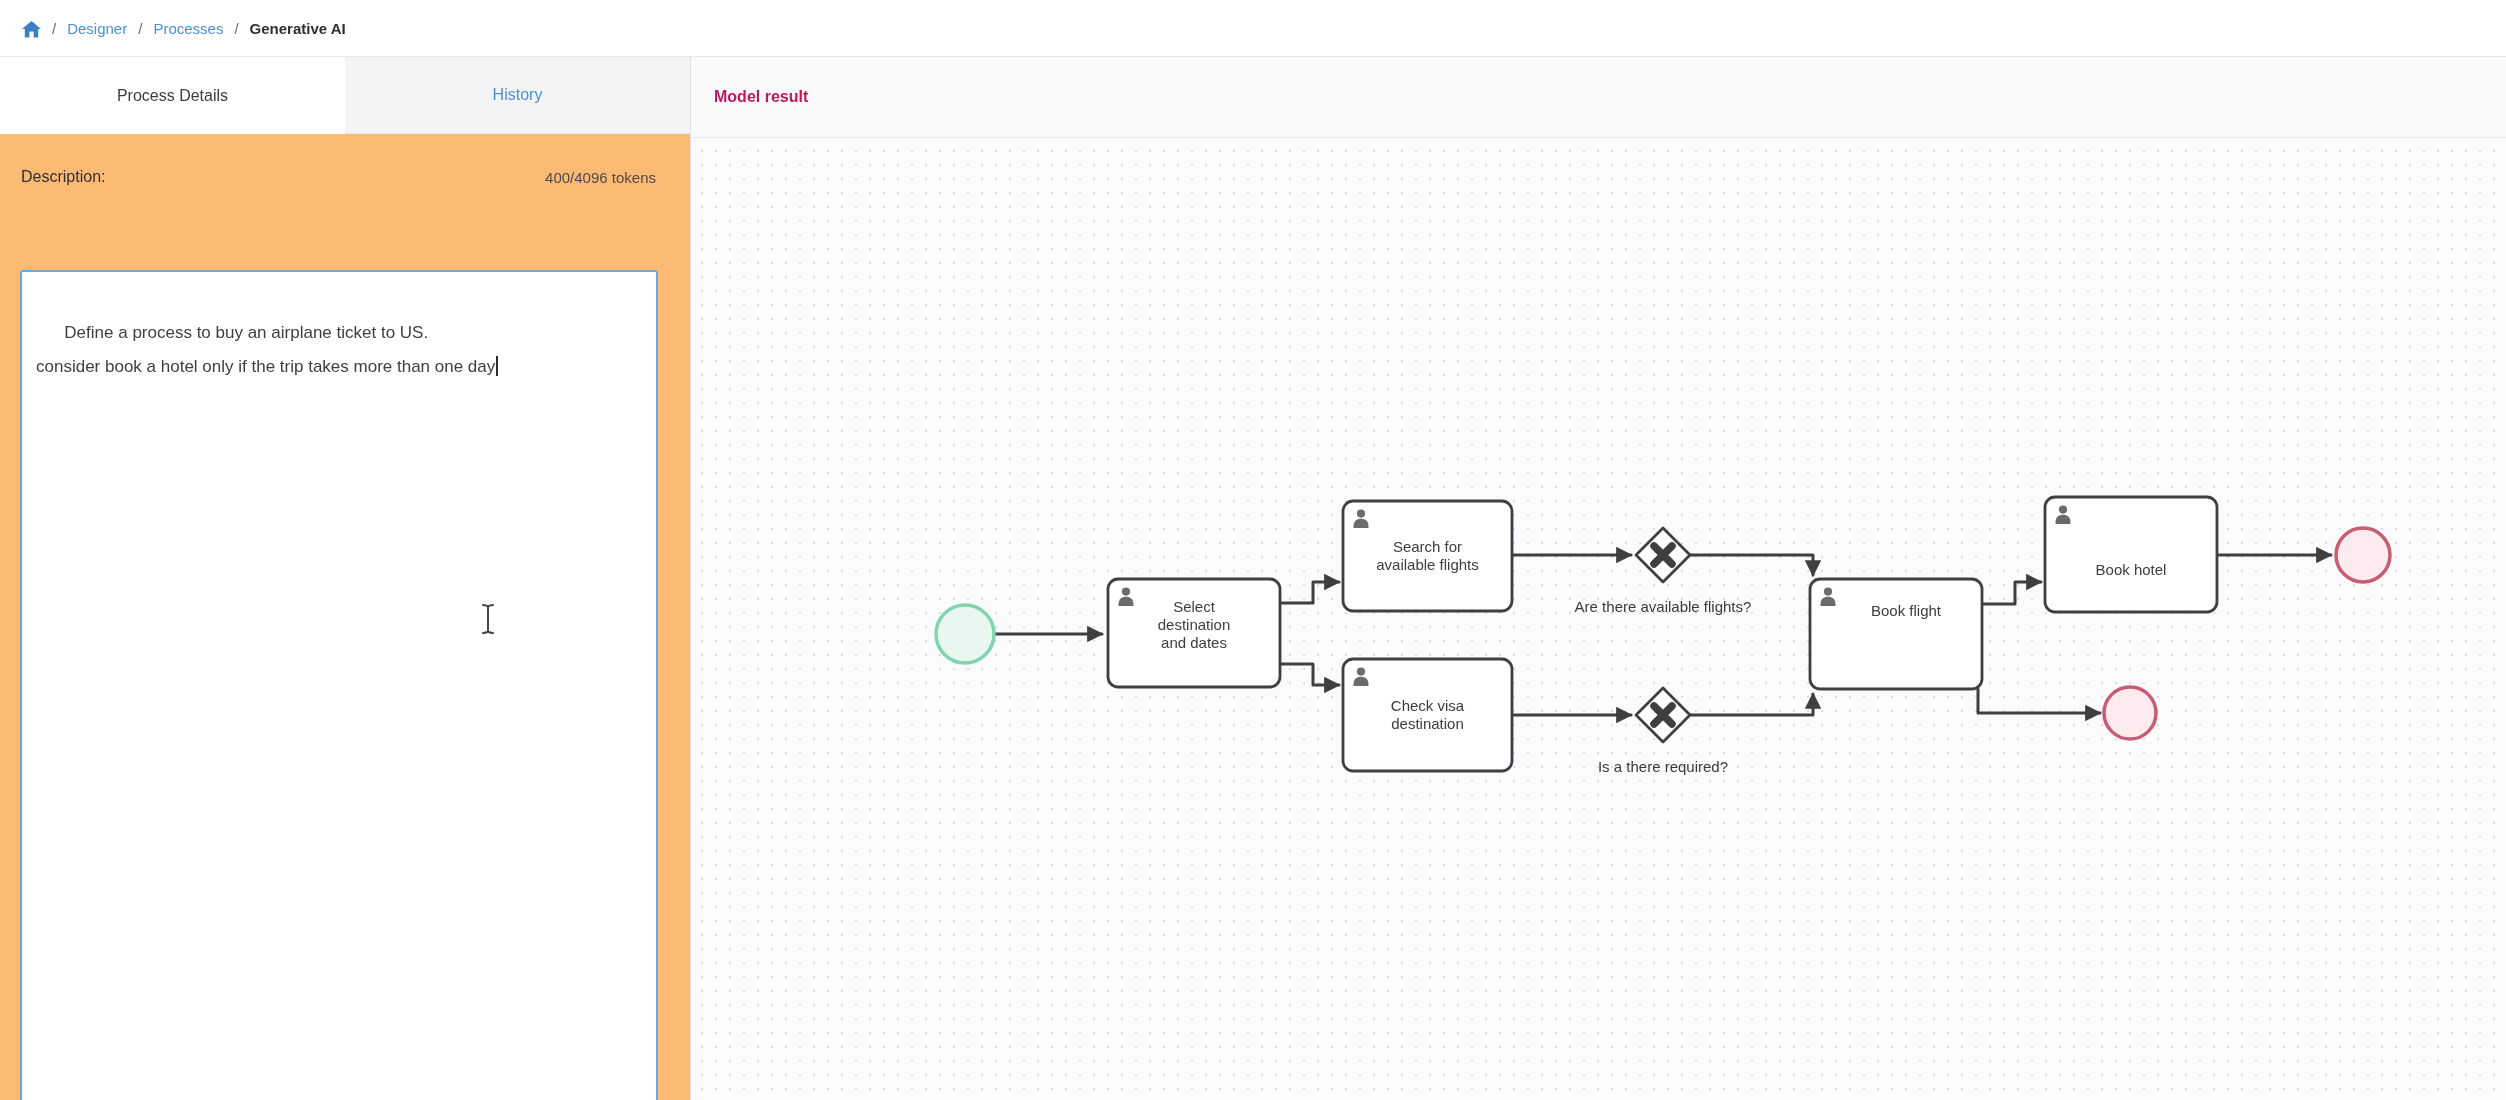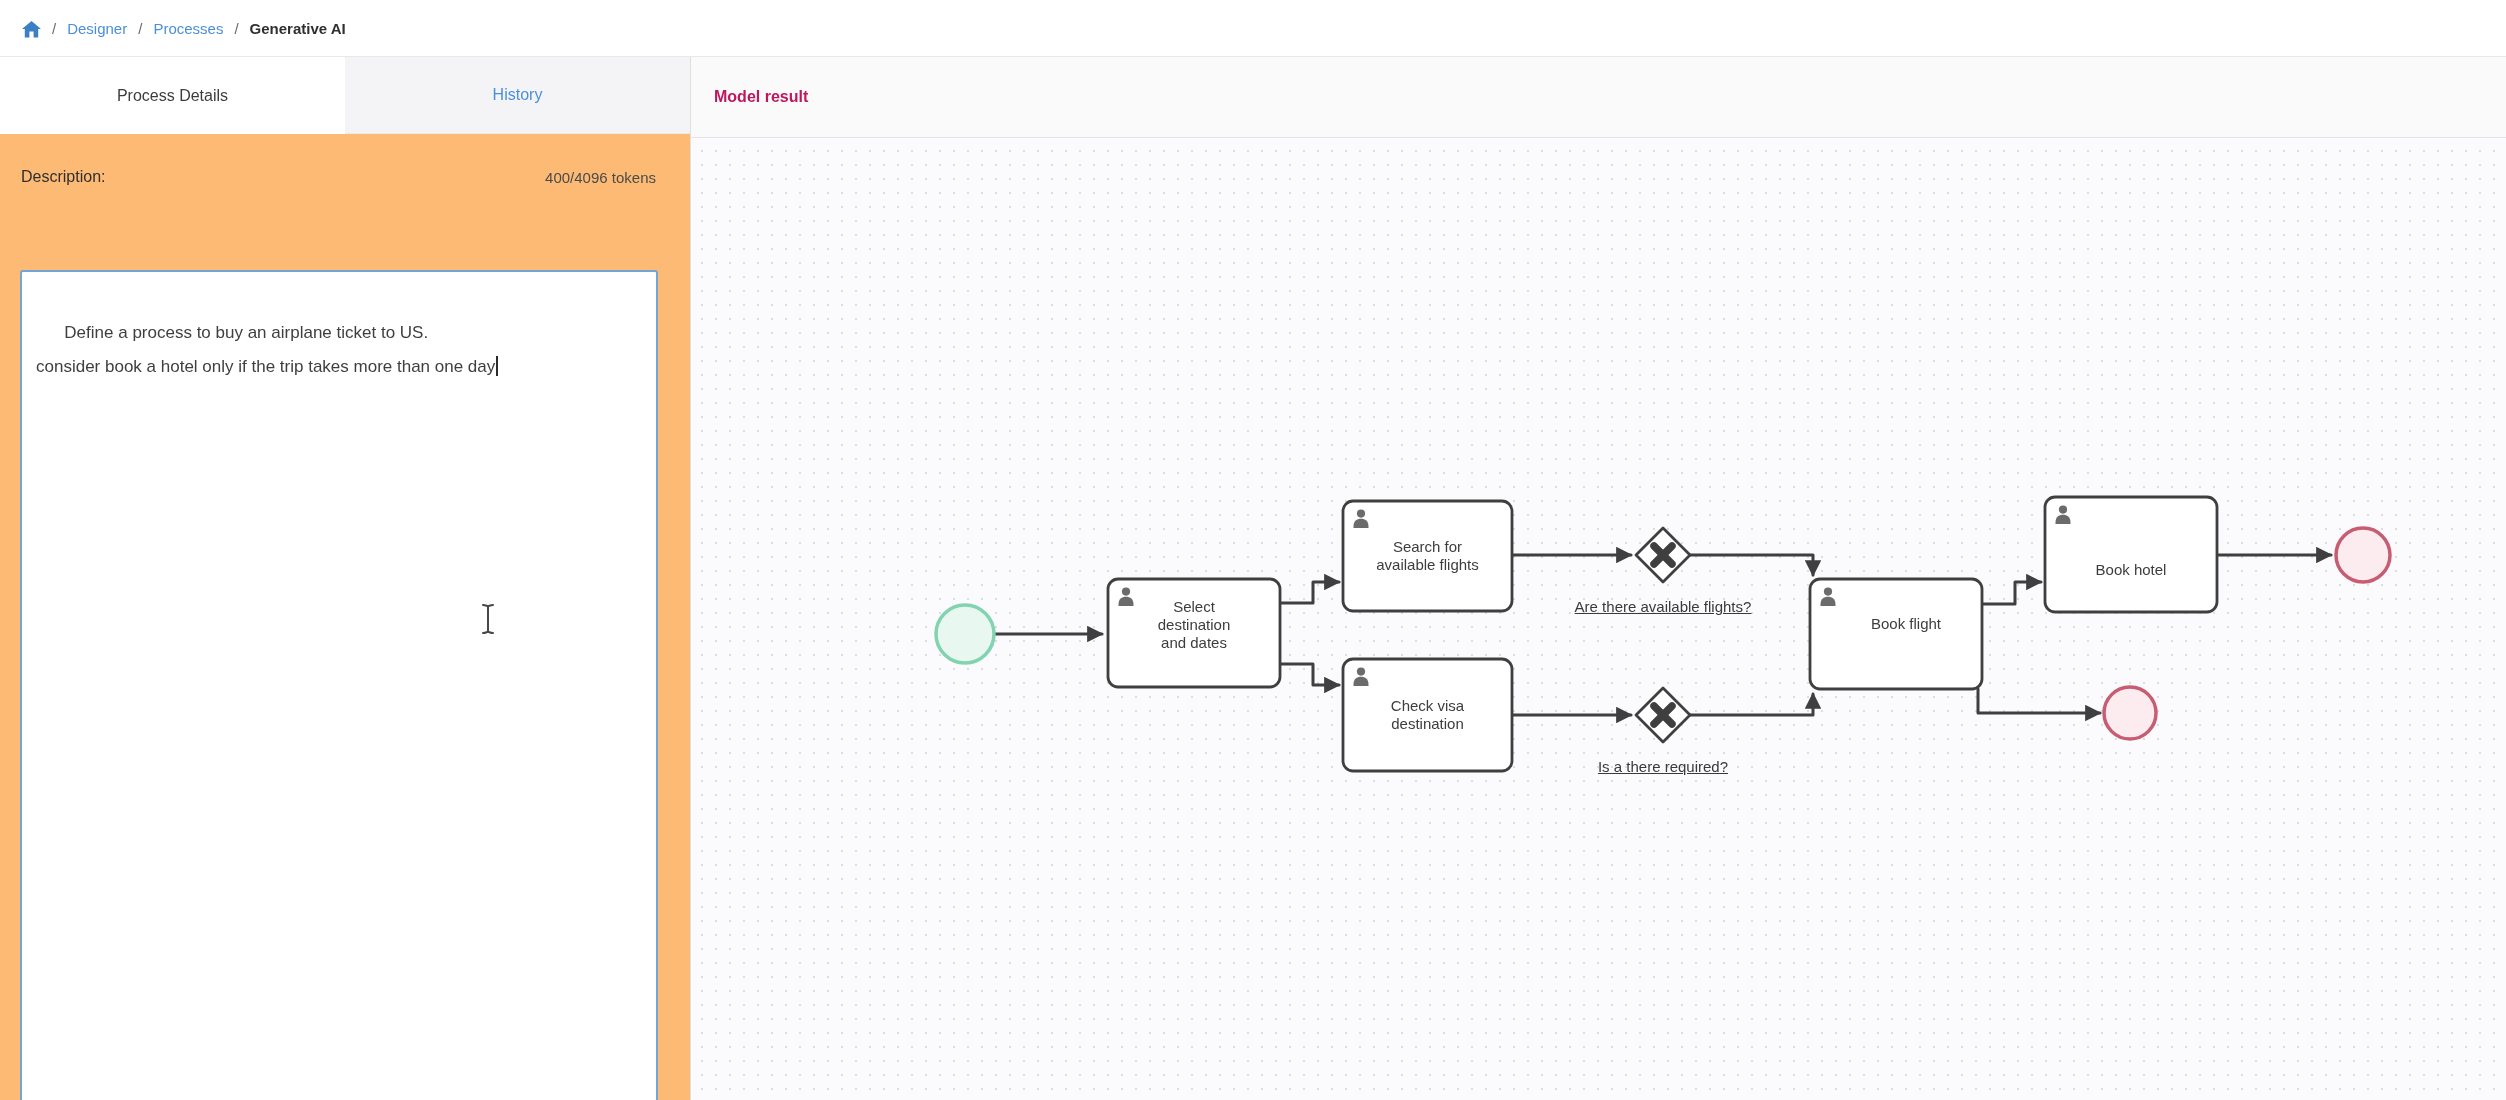--- a/index.html
+++ b/index.html
@@ -54,21 +54,21 @@
   .canvas { flex:1; position:relative; background:#fbfbfd;
             background-image:radial-gradient(#dcdde2 1.2px, transparent 1.4px);
             background-size:14px 14px; background-position:4px 6px; overflow:hidden; }
   .canvas svg.diagram { position:absolute; left:0; top:0; }
 
   .node-label { position:absolute; display:flex; align-items:center; justify-content:center;
                 text-align:center; font-size:15px; color:#3d3d3d; line-height:18px;
                 pointer-events:none; }
   .node-label span { display:block; }
   .gw-label { position:absolute; width:260px; text-align:center; font-size:15px;
-              color:#3a3a3a; pointer-events:none;text-decoration:underline; }
+              color:#3a3a3a; pointer-events:none; }
 </style>
 </head>
 <body>
 
 <header class="breadcrumb-bar">
   <span class="home-icon">
     <svg width="19" height="17" viewBox="0 0 19 17">
       <path d="M9.5 0 L19 8 H16.2 V16.5 H11.6 V10.5 H7.4 V16.5 H2.8 V8 H0 Z" fill="#3b7fc4"></path>
     </svg>
   </span>
@@ -178,21 +178,21 @@
 
       <div class="node-label" style="left:417px; top:441px; width:172px; height:92px;">
         <span style="max-width:100px;">Select destination and dates</span>
       </div>
       <div class="node-label" style="left:652px; top:363px; width:169px; height:110px;">
         <span style="max-width:122px;">Search for available flights</span>
       </div>
       <div class="node-label" style="left:652px; top:521px; width:169px; height:112px;">
         <span style="max-width:112px;">Check visa destination</span>
       </div>
-      <div class="node-label" style="left:1119px; top:441px; width:172px; height:89px;padding-left:20px;">
+      <div class="node-label" style="left:1119px; top:428px; width:172px; height:89px;padding-left:20px;">
         <span>Book flight</span>
       </div>
       <div class="node-label" style="left:1354px; top:359px; width:172px; height:145px;">
         <span>Book hotel</span>
       </div>
 
       <div class="gw-label" style="left:842px; top:460px;">Are there available flights?</div>
       <div class="gw-label" style="left:842px; top:620px;">Is a there required?</div>
     </div>
   </section>

